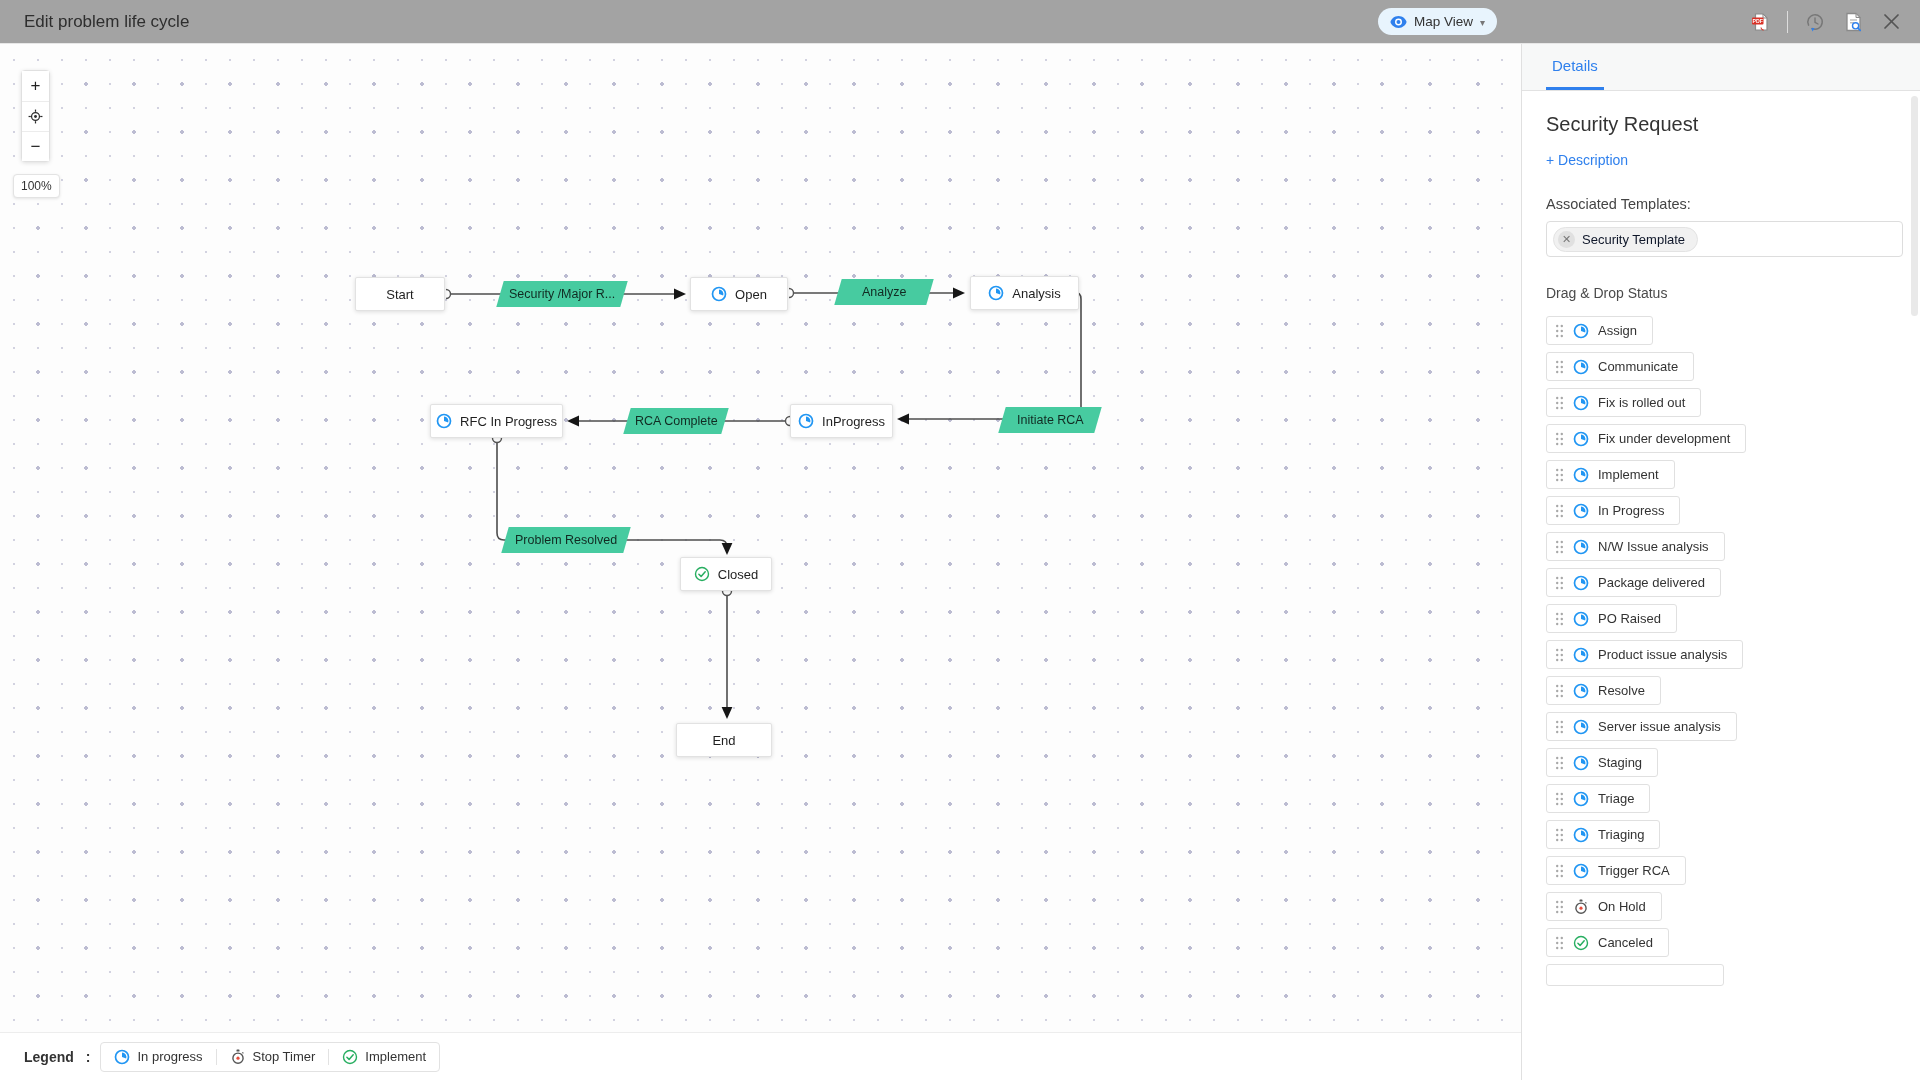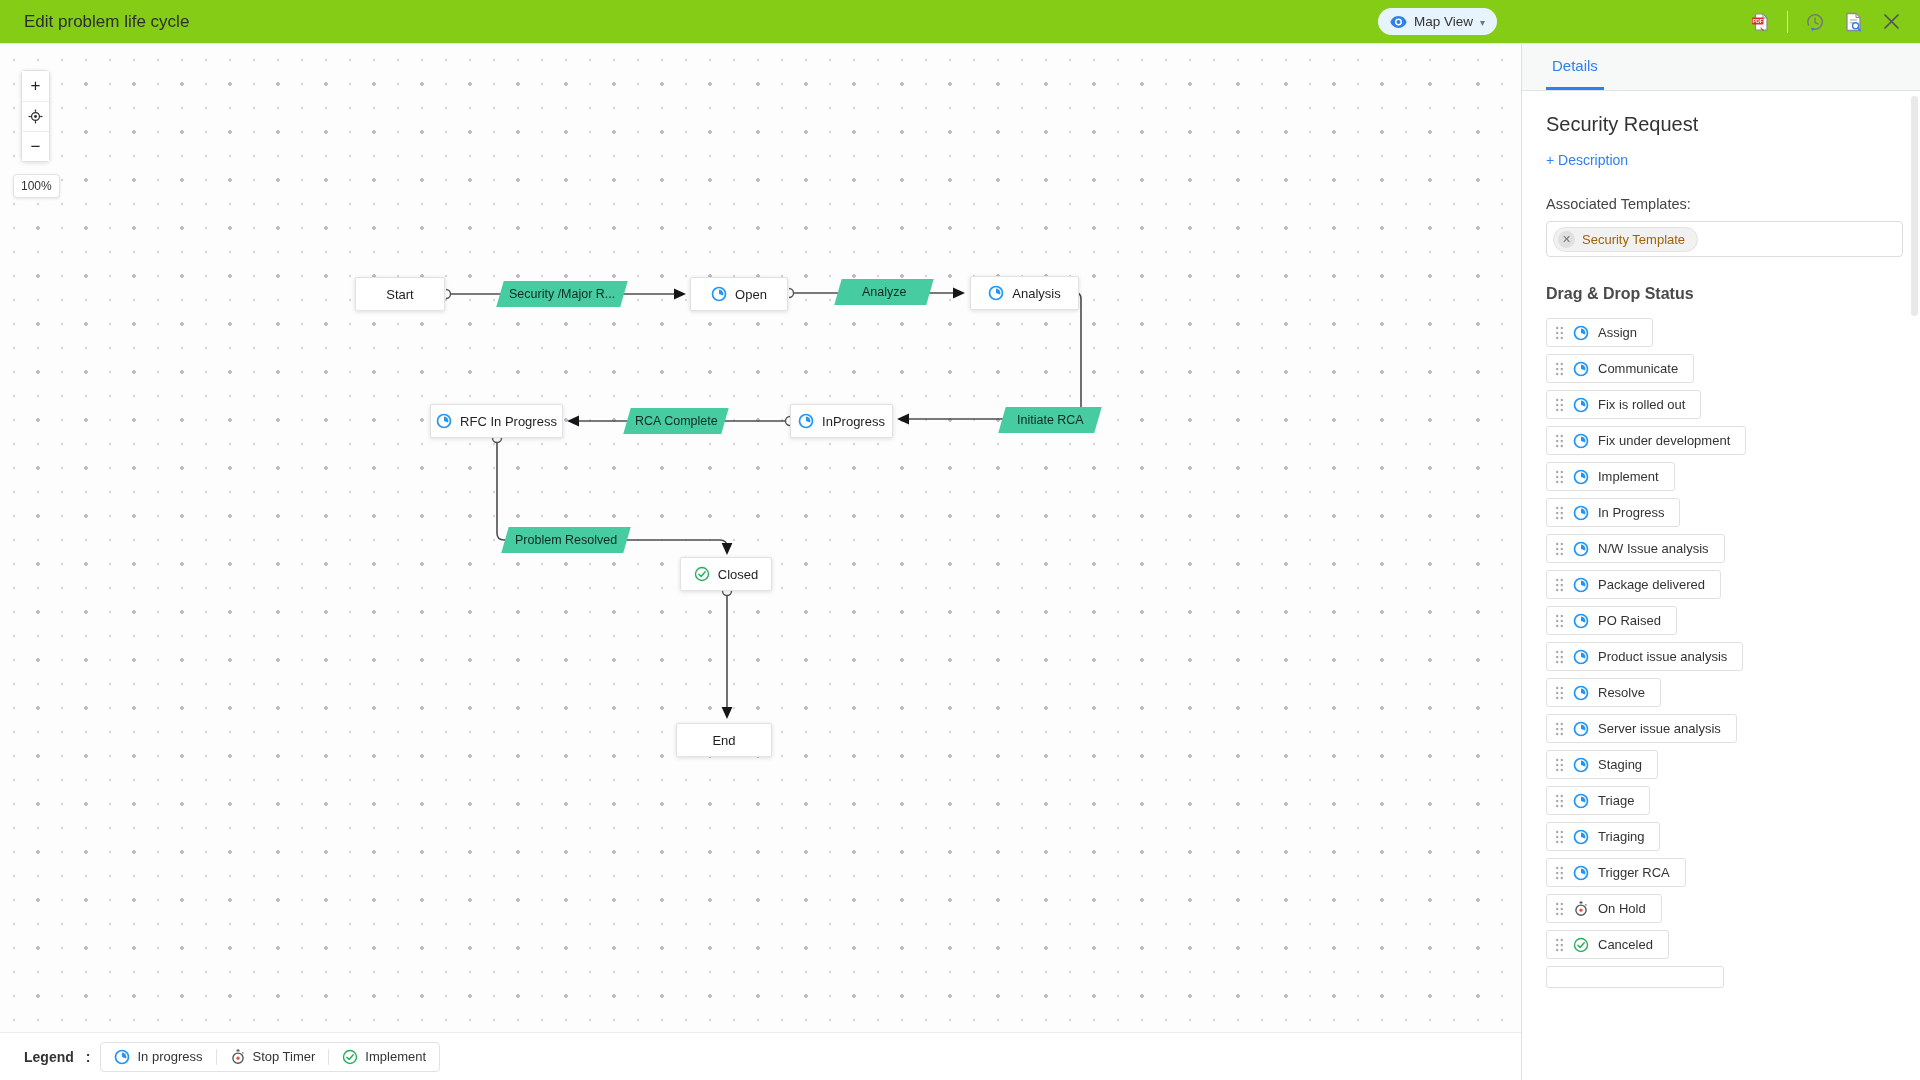--- a/index.html
+++ b/index.html
@@ -1,20 +1,20 @@
 <!DOCTYPE html>
 <html><head>
 <meta charset="utf-8">
 <style>
   * { margin:0; padding:0; box-sizing:border-box; }
   html,body { width:1920px; height:1080px; overflow:hidden; font-family:"Liberation Sans", sans-serif; background:#fff; }
   .app { width:1920px; height:1080px; display:flex; flex-direction:column; }
 
   
-  .header { height:44px; background:#84cc16; border-bottom:1px solid #e7e7e7; display:flex; align-items:center; padding:0 18px 0 24px; flex:0 0 44px; }
+  .header { height:44px; background:#a3a3a3; border-bottom:1px solid #e7e7e7; display:flex; align-items:center; padding:0 18px 0 24px; flex:0 0 44px; }
   .header-title { font-size:17px; color:#2e2e2e; font-weight:500; }
   .view-pill { margin-left:auto; margin-right:252px; background:#e8f4fd; border-radius:16px; height:27px; display:flex; align-items:center; gap:7px; padding:0 12px; cursor:pointer; }
   .view-pill .vp-label { font-size:13.5px; color:#333; }
   .view-pill .chev { font-size:10px; color:#777; margin-top:1px; }
   .header-actions { display:flex; align-items:center; gap:16px; }
   .hicon { width:22px; height:22px; display:flex; align-items:center; justify-content:center; cursor:pointer; }
   .vdiv { width:1px; height:22px; background:#ddd; }
 
   
   .main { flex:1; display:flex; min-height:0; }
@@ -54,22 +54,22 @@
   .sidebar { flex:1; background:#fff; border-left:1px solid #e0e0e0; display:flex; flex-direction:column; min-width:0; position:relative; }
   .tabbar { height:47px; background:#f7f8f8; border-bottom:1px solid #e2e2e2; display:flex; align-items:stretch; padding-left:24px; flex:0 0 47px; }
   .tab-active { display:flex; align-items:center; font-size:15px; color:#2f80ed; font-weight:500; border-bottom:3px solid #2f80ed; padding:0 6px; cursor:pointer; }
   .sidebar-content { flex:1; padding:22px 17px 0 24px; overflow:hidden; position:relative; }
   .sb-title { font-size:20px; color:#333; font-weight:500; margin-bottom:15px; }
   .desc-link { font-size:14px; color:#2f80ed; cursor:pointer; display:inline-block; margin-bottom:28px; }
   .assoc-label { font-size:14.5px; color:#444; margin-bottom:9px; }
   .template-input { border:1px solid #ddd; border-radius:4px; min-height:36px; display:flex; align-items:center; padding:3px 6px; margin-bottom:28px; cursor:text; }
   .chip { background:#f1f1f1; border:1px solid #e3e3e3; border-radius:14px; display:flex; align-items:center; gap:7px; padding:3px 12px 3px 4px; }
   .chip .chip-x { width:17px; height:17px; border-radius:50%; background:#e0e0e0; color:#777; font-size:11px; display:flex; align-items:center; justify-content:center; cursor:pointer; }
-  .chip .chip-label { font-size:13px; color:#a16207; }
-  .dnd-title { font-size:16px; font-weight:700; color:#4a4a4a; margin-bottom:15px; }
+  .chip .chip-label { font-size:13px; color:#0f172a; }
+  .dnd-title { font-size:14px; font-weight:400; color:#4a4a4a; margin-bottom:15px; }
   .status-item { display:inline-flex; align-items:center; gap:9px; background:#fff; border:1px solid #e0e0e0; border-radius:3px; height:29px; padding:0 15px 0 8px; margin-bottom:7px; cursor:grab; }
   .status-list { display:flex; flex-direction:column; align-items:flex-start; }
   .status-item .st-label { font-size:13px; color:#333; white-space:nowrap; }
   .partial-box { width:178px; height:22px; border:1px solid #e0e0e0; border-radius:3px; }
   .sb-scroll { position:absolute; right:2px; top:52px; width:7px; height:220px; background:#e9e9e9; border-radius:4px; }
 </style>
 </head>
 <body>
 
 <div class="app">

